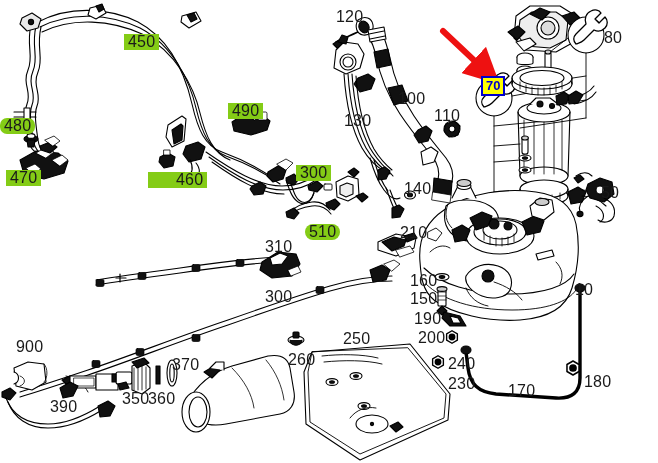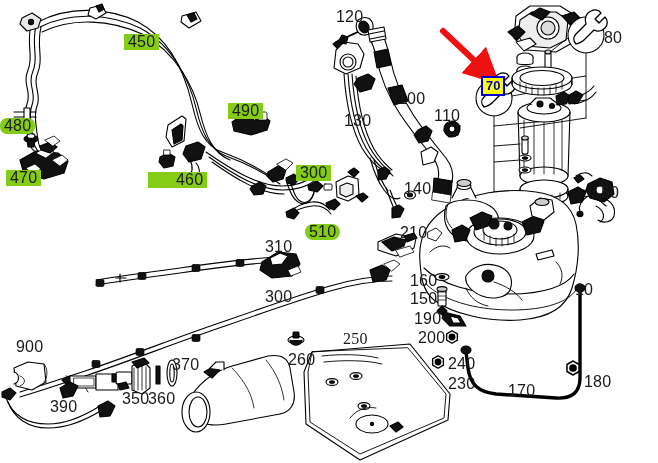--- a/index.html
+++ b/index.html
@@ -480,21 +480,21 @@
       <div class="lbl" style="left: 575px; top: 283px;">10</div>
       <div class="lbl" style="left: 400px; top: 226px;">210</div>
       <div class="lbl" style="left: 410px; top: 274px;">160</div>
       <div class="lbl" style="left: 410px; top: 292px;">150</div>
       <div class="lbl" style="left: 414px; top: 312px;">190</div>
       <div class="lbl" style="left: 418px; top: 331px;">200</div>
       <div class="lbl" style="left: 448px; top: 357px;">240</div>
       <div class="lbl" style="left: 448px; top: 377px;">230</div>
       <div class="lbl" style="left: 508px; top: 384px;">170</div>
       <div class="lbl" style="left: 584px; top: 375px;">180</div>
-      <div class="lbl" style="left: 343px; top: 332px; font-family: Liberation Serif, serif;">250</div>
+      <div class="lbl" style="left: 343px; top: 332px;">250</div>
       <div class="lbl" style="left: 288px; top: 353px;">260</div>
       <div class="lbl" style="left: 265px; top: 240px;">310</div>
       <div class="lbl" style="left: 265px; top: 290px;">300</div>
       <div class="lbl" style="left: 16px; top: 340px;">900</div>
       <div class="lbl" style="left: 50px; top: 400px;">390</div>
       <div class="lbl" style="left: 122px; top: 392px;">350</div>
       <div class="lbl" style="left: 148px; top: 392px;">360</div>
       <div class="lbl" style="left: 172px; top: 358px;">370</div>
     </div>
 

